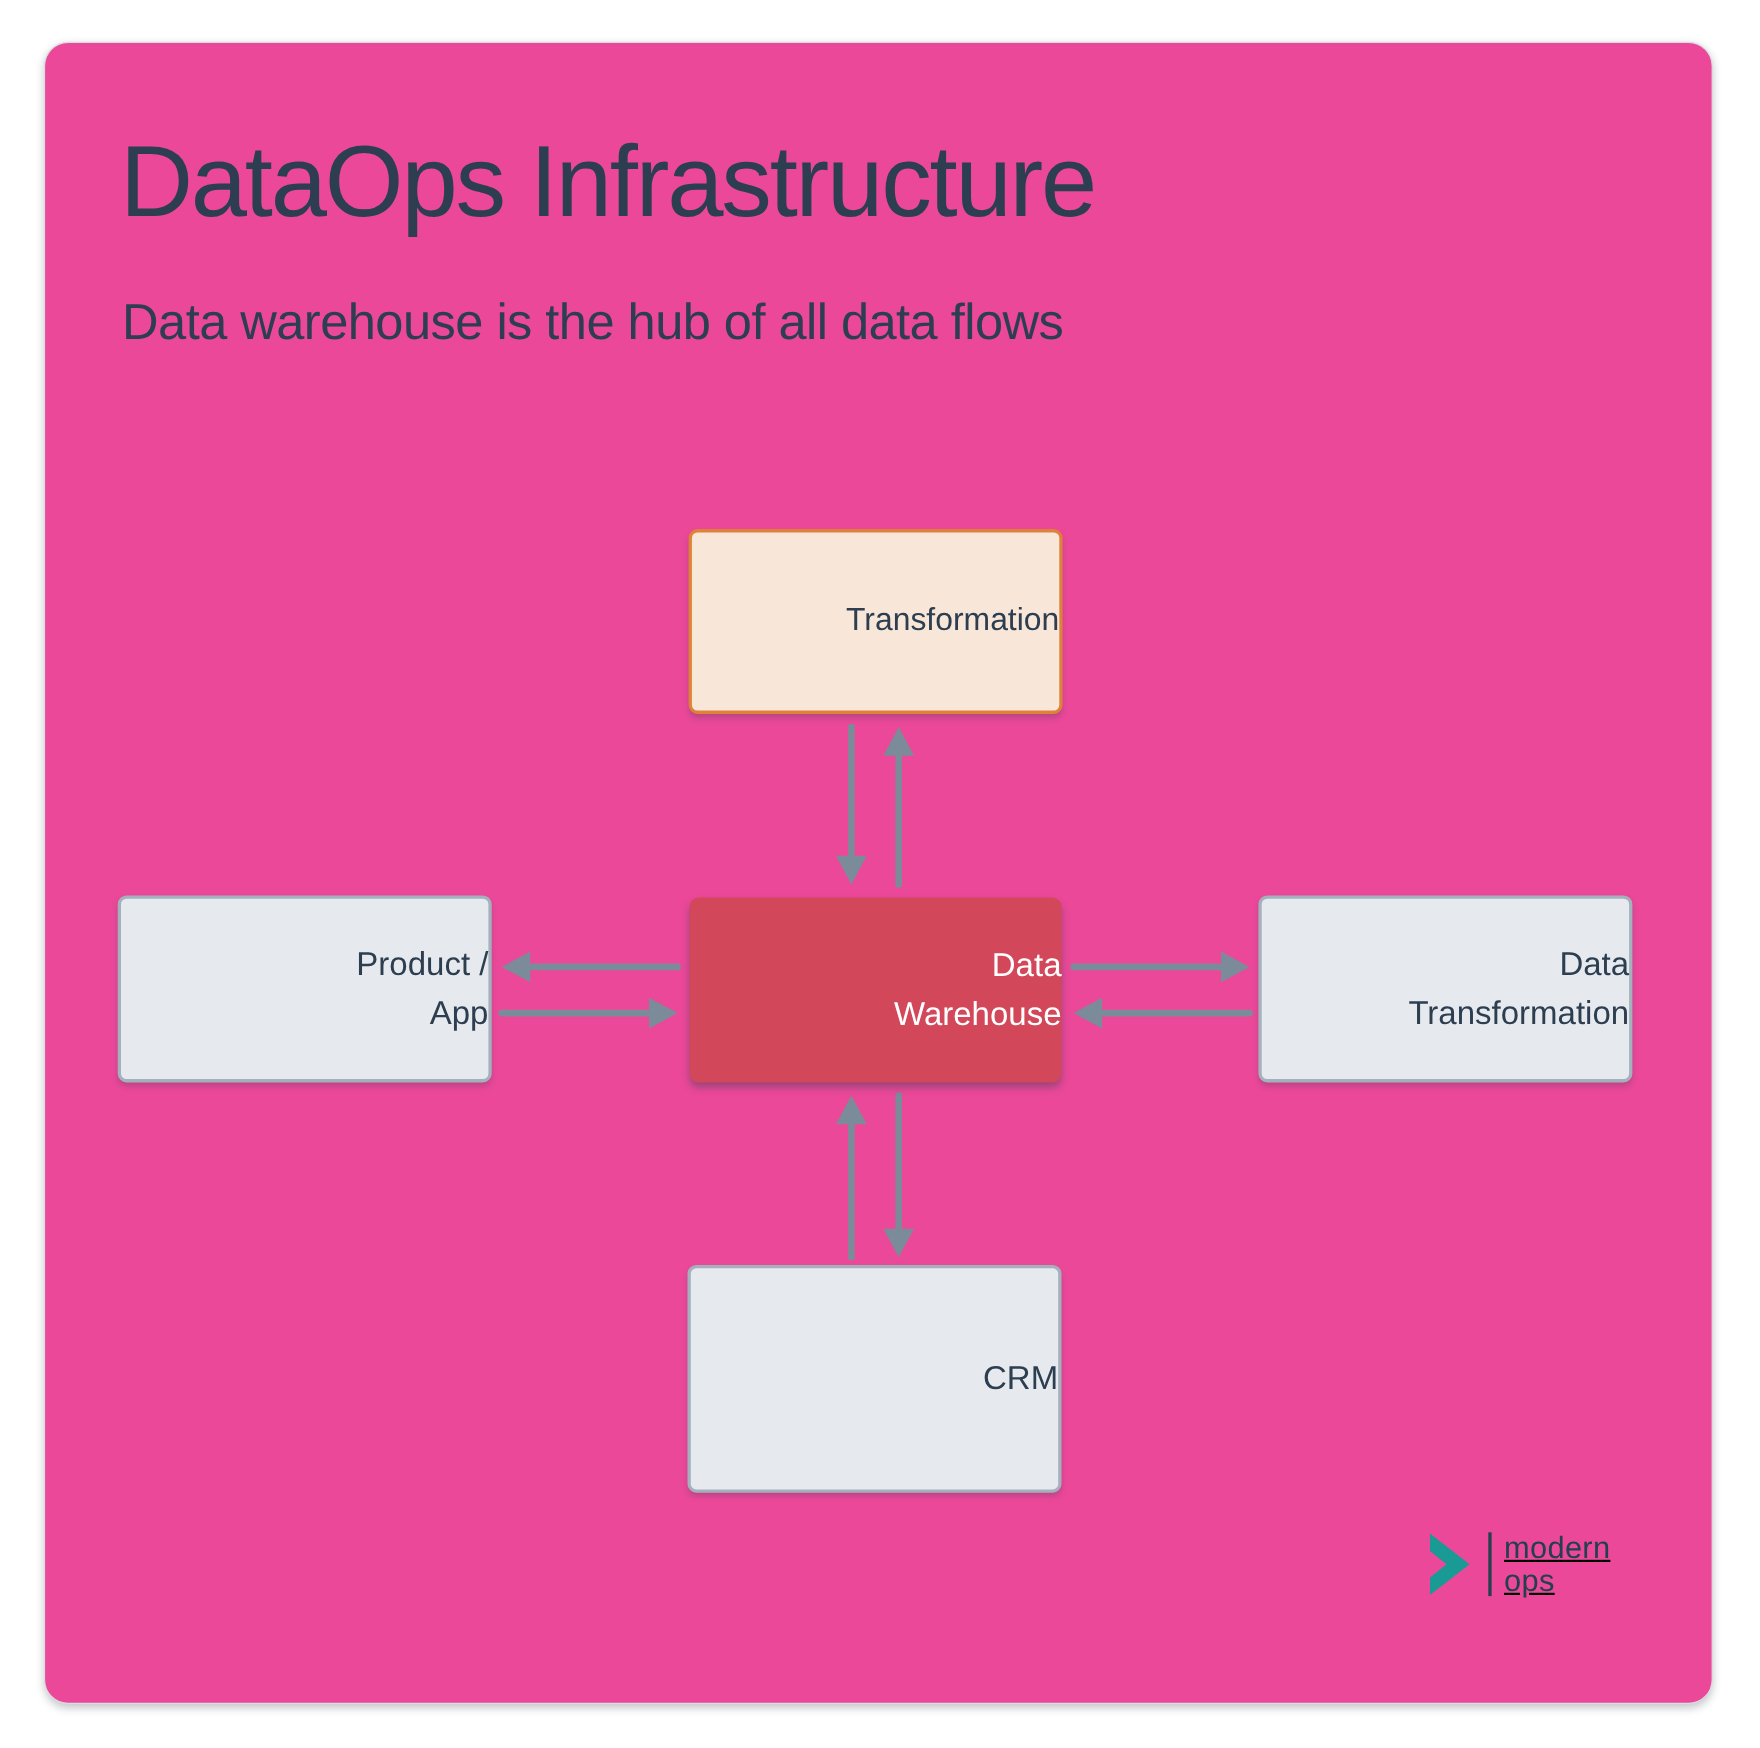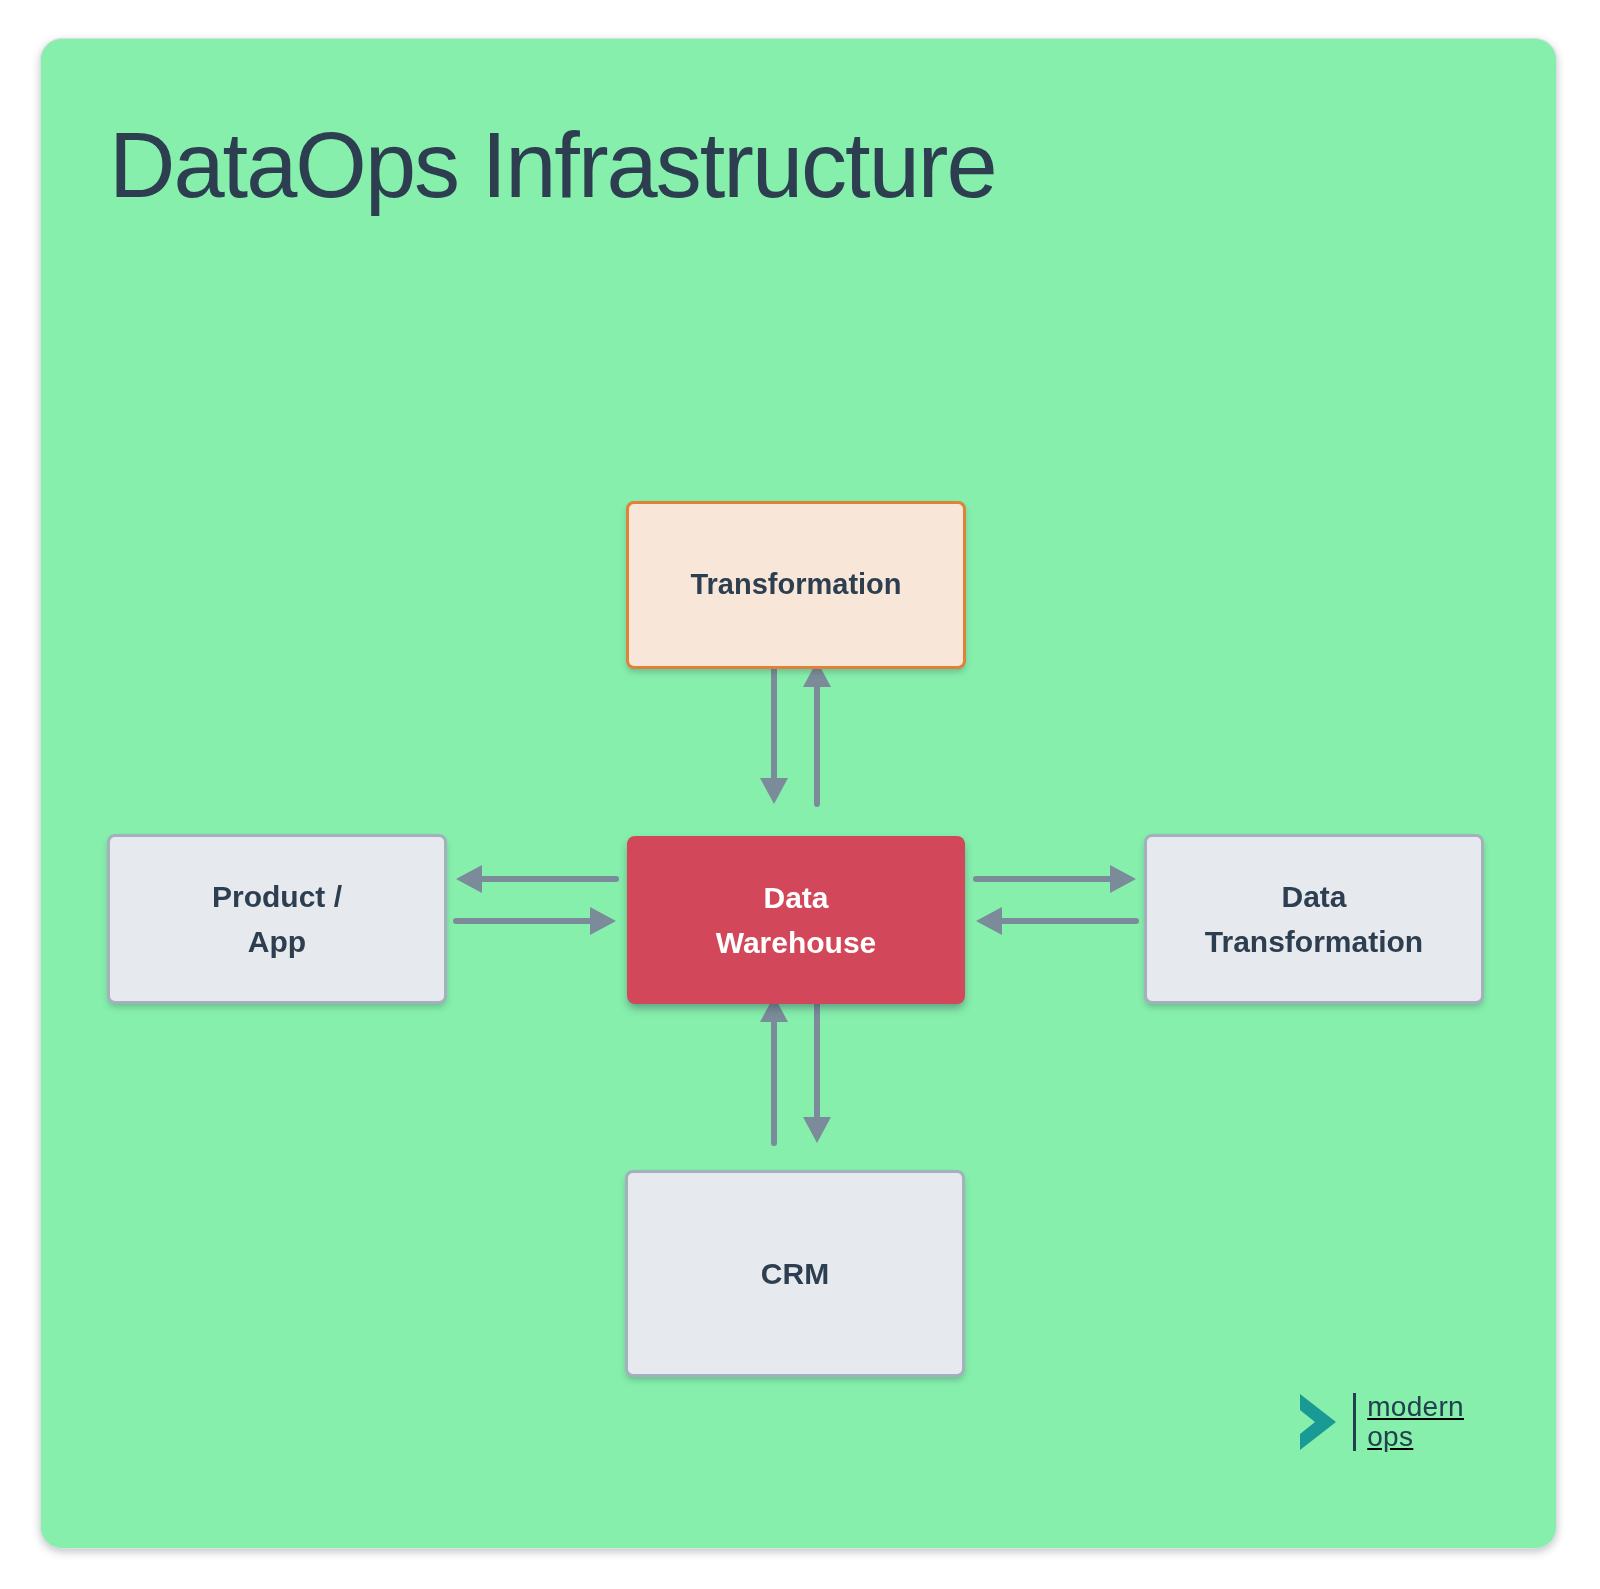--- a/index.html
+++ b/index.html
@@ -5,21 +5,21 @@
   * { margin: 0; padding: 0; box-sizing: border-box; }
   html, body {
     width: 1600px; height: 1589px;
     background: #ffffff;
     font-family: "Liberation Sans", sans-serif;
   }
   .stage {
     position: absolute;
     left: 40px; top: 38px;
     width: 1517px; height: 1511px;
-    background: #86efac;
+    background: #ec4899;
     border: 1px solid #d9dee3;
     border-radius: 22px;
     box-shadow: 0 3px 8px rgba(40,52,62,0.28);
     overflow: hidden;
   }
   .page-title {
     position: absolute;
     left: 68px; top: 78px;
     font-size: 92px;
     font-weight: 500;
@@ -35,30 +35,29 @@
     font-weight: 500;
     letter-spacing: -0.5px;
     color: #2d3e50;
     line-height: 1.1;
     white-space: nowrap;
   }
   .node {
     position: absolute;
     display: flex;
     flex-direction: column;
-    align-items: center;
+    align-items: flex-end;
     justify-content: center;
     border-radius: 8px;
-    font-weight: 700;
+    font-weight: 400;
     font-size: 30px;
     line-height: 1.5;
     color: #2d3e50;
     text-align: center;
     box-shadow: 0 4px 6px -1px rgba(45,62,80,0.28);
-    margin-top: 20px;
   }
   .node-gray {
     background: #e6eaee;
     border: 3px solid #a4b1bd;
   }
   .node-transformation {
     left: 585px; top: 442px; width: 340px; height: 168px;
     background: #f8e7d8;
     border: 3px solid #df8139;
     font-size: 29px;
@@ -102,20 +101,21 @@
     color: #22404d;
     letter-spacing: 0.3px;
   }
 </style>
 </head>
 <body>
 
 <div class="stage">
 
   <h1 class="page-title">DataOps Infrastructure</h1>
+  <h2 class="page-subtitle">Data warehouse is the hub of all data flows</h2>
 
   <svg class="arrows-layer" width="1517" height="1511" viewBox="0 0 1517 1511">
 
     <g>
       <line x1="733" y1="622" x2="733" y2="745"></line>
       <polygon points="733,765 719,739 747,739"></polygon>
     </g>
     <g>
       <line x1="776" y1="765" x2="776" y2="642"></line>
       <polygon points="776,622 762,648 790,648"></polygon>

